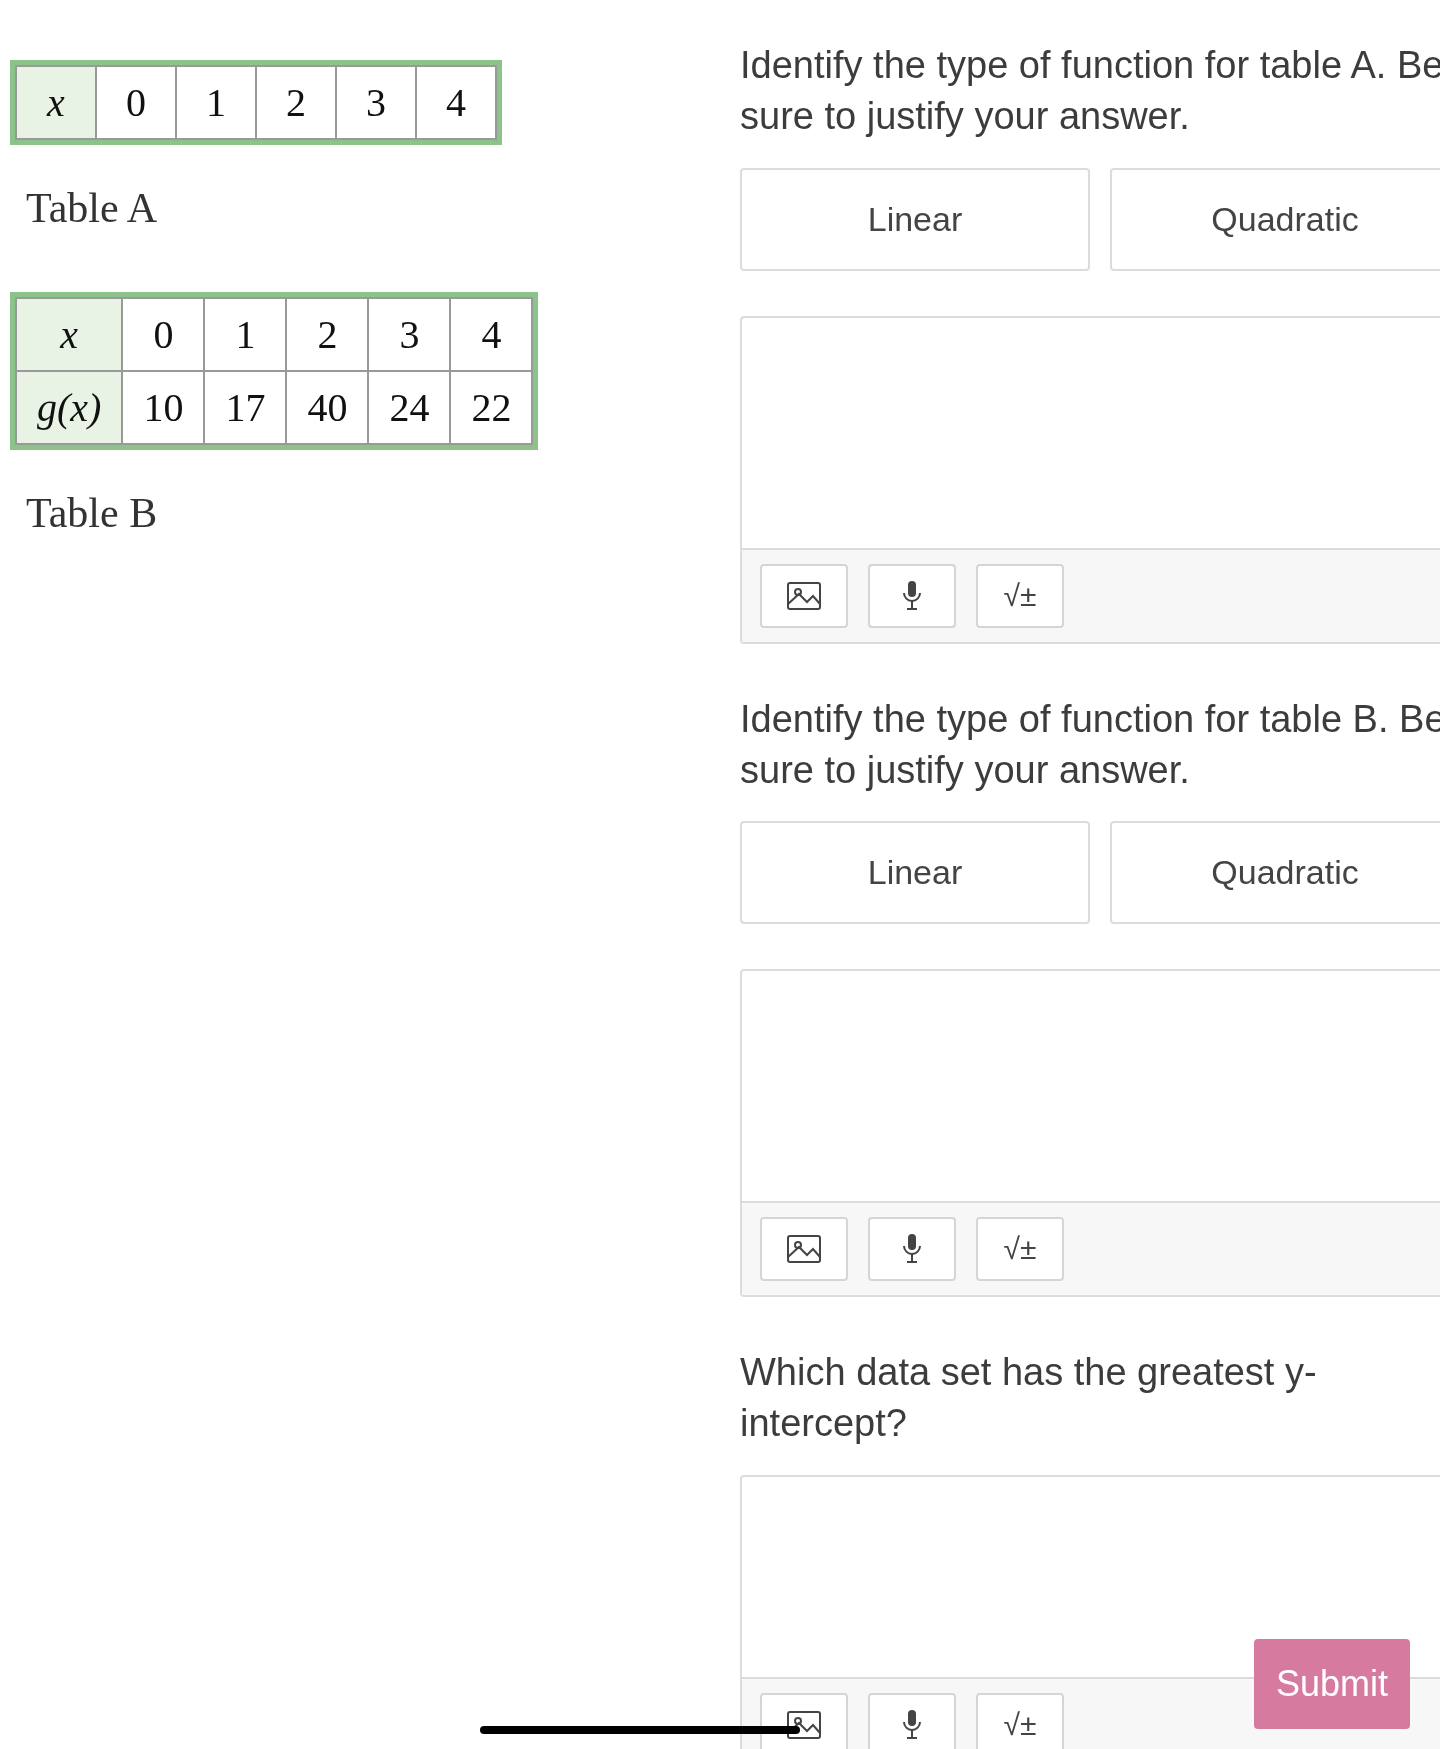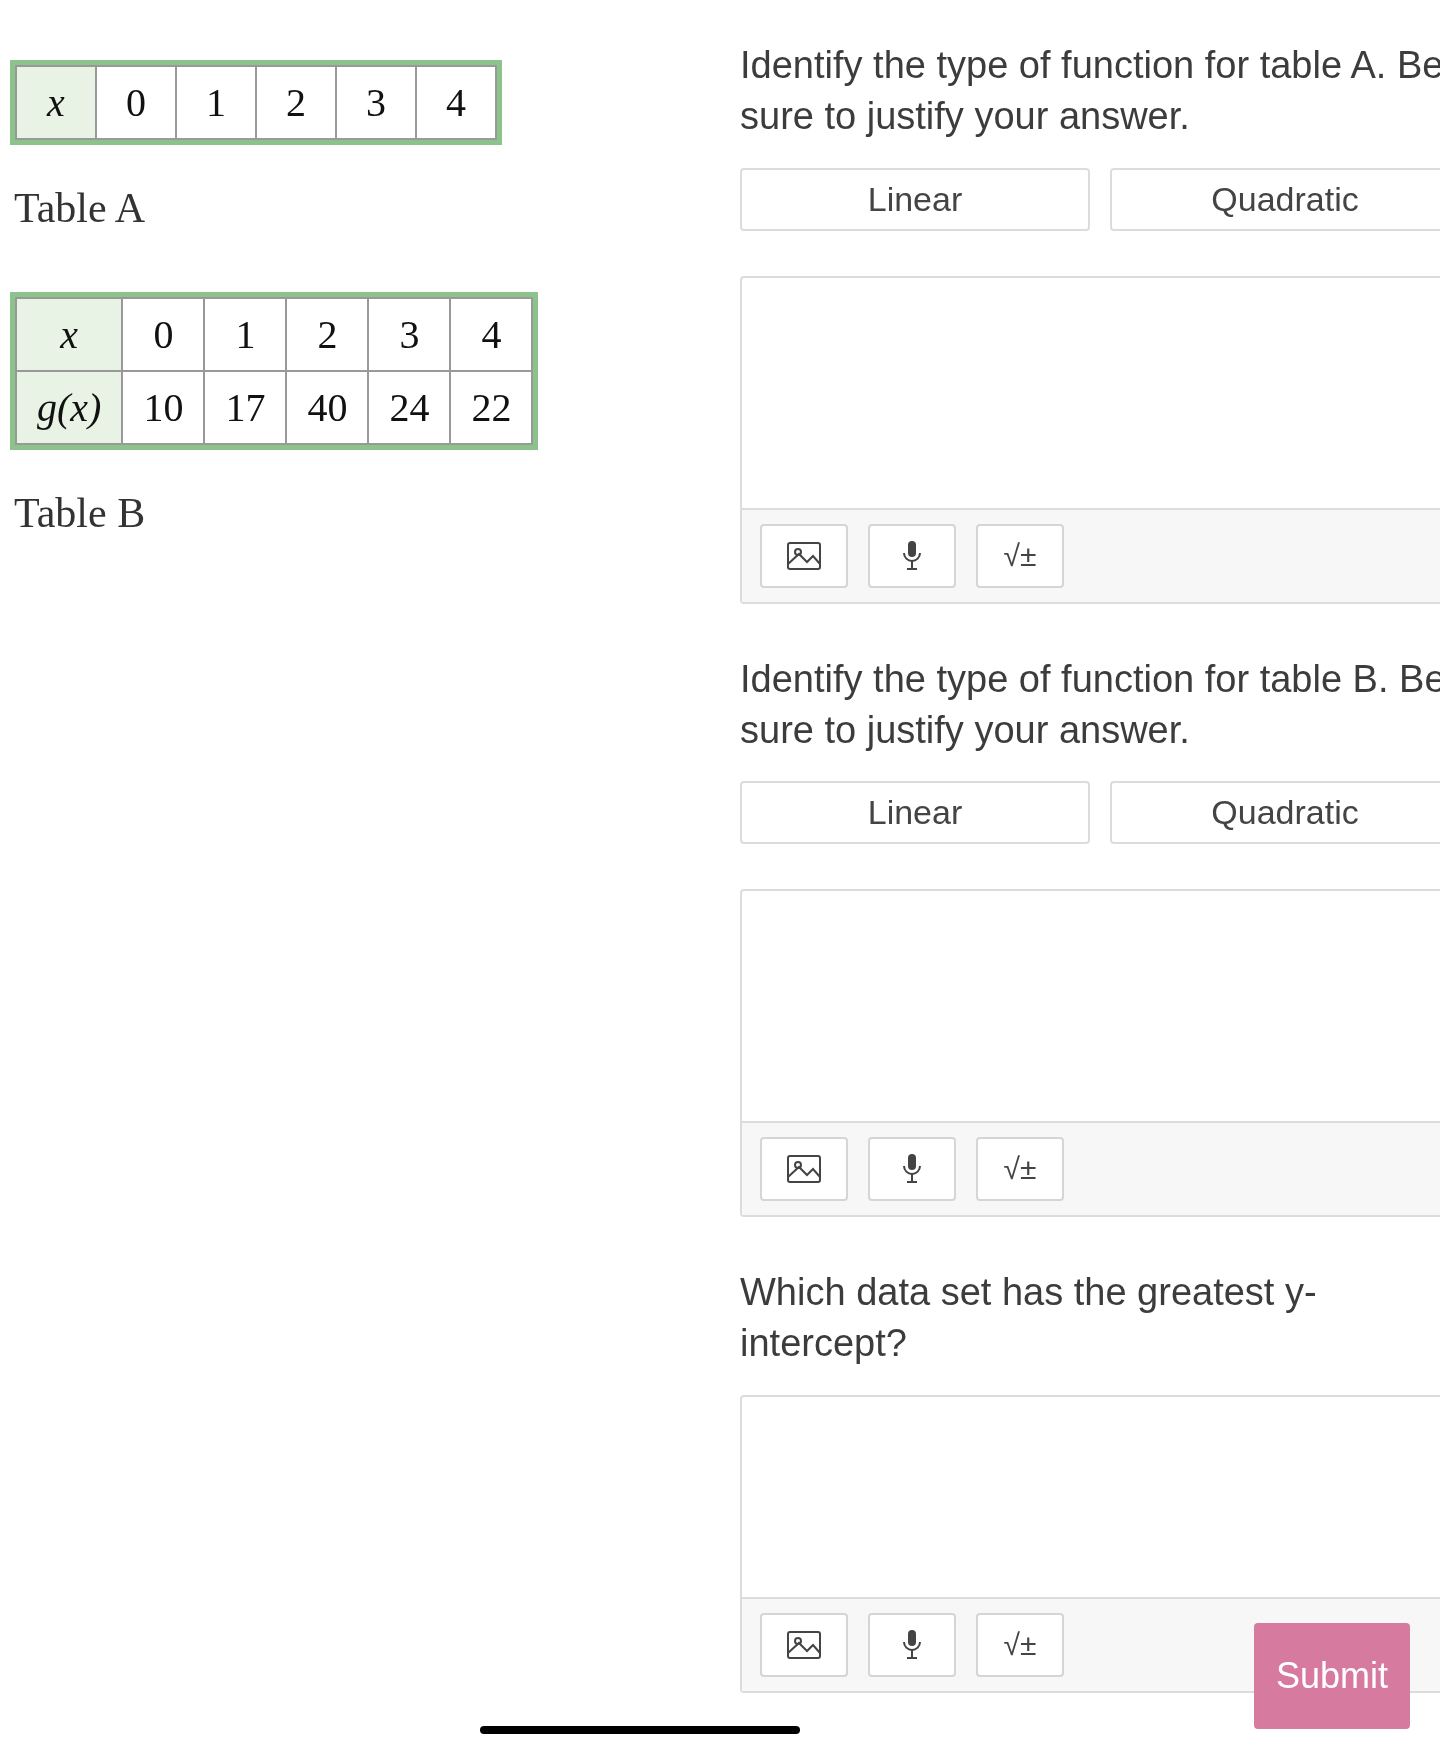--- a/index.html
+++ b/index.html
@@ -51,21 +51,21 @@
     color: #111;
     min-width: 80px;
   }
   .data-table .head-cell {
     background: #e9f3e5;
     font-style: italic;
   }
   .table-caption {
     font-family: "Times New Roman", Times, serif;
     font-size: 42px;
-    margin: 10px 0 60px 4px;
+    margin: 10px 0 60px 16px;
     display: block;
   }
 
   
   .prompt {
     font-size: 38px;
     line-height: 1.35;
     color: #3c3c3c;
     margin-bottom: 25px;
   }
@@ -74,21 +74,21 @@
   .choice-row {
     display: flex;
     gap: 20px;
     margin-bottom: 45px;
   }
   .choice-btn {
     flex: 1 1 0;
     border: 2px solid #dcdcdc;
     border-radius: 4px;
     background: #fff;
-    padding: 10px 10px;
+    padding: 30px 10px;
     font-size: 34px;
     text-align: center;
     cursor: pointer;
     user-select: none;
     color: #444;
   }
 
   
   .answer-box {
     border: 2px solid #dcdcdc;
@@ -125,21 +125,21 @@
   .tool-btn svg { display: block; }
 
   
   .submit-btn {
     position: absolute;
     right: 30px;
     bottom: 20px;
     background: #d67aa0;
     color: #ffffff;
     font-size: 36px;
-    padding: 32px 22px;
+    padding: 24px 22px;
     border-radius: 4px;
     cursor: pointer;
     user-select: none;
   }
 
   
   .scroll-handle {
     position: absolute;
     left: 480px;
     bottom: 15px;

